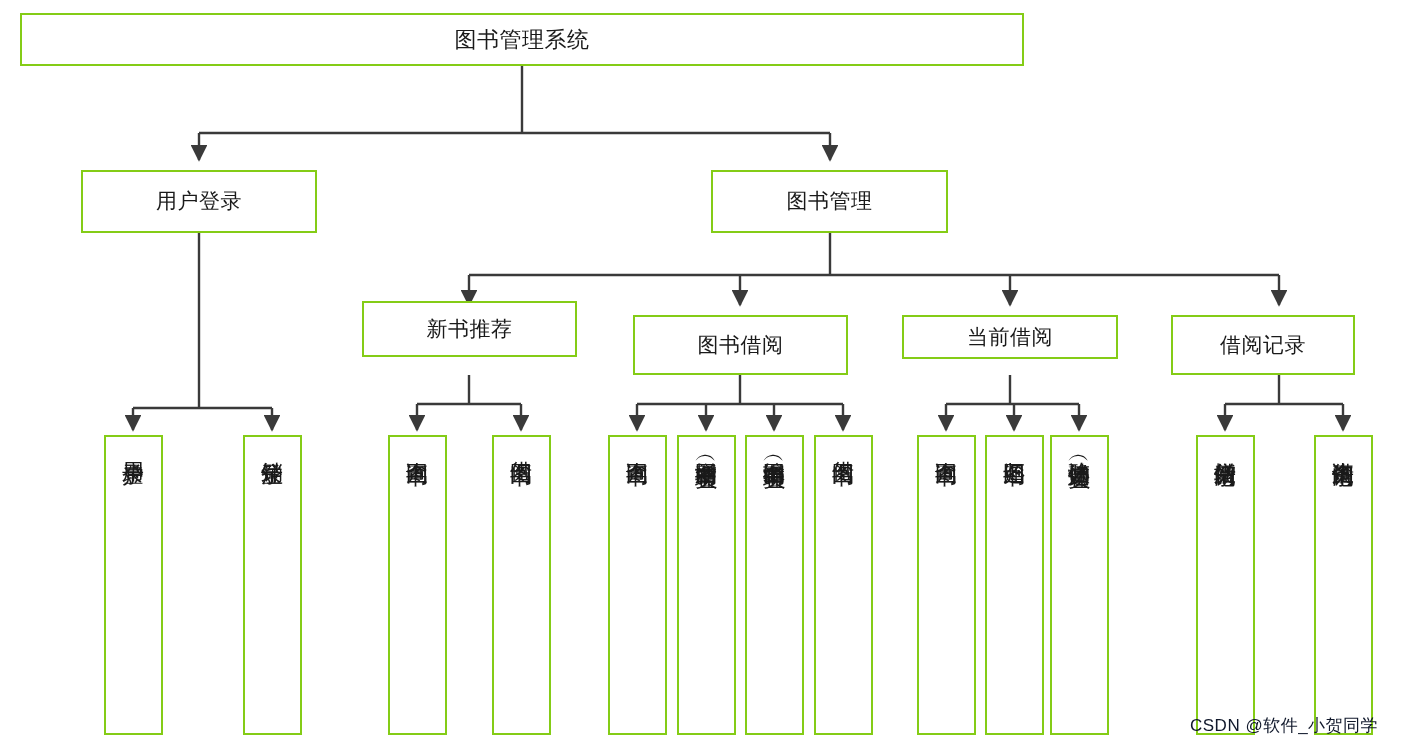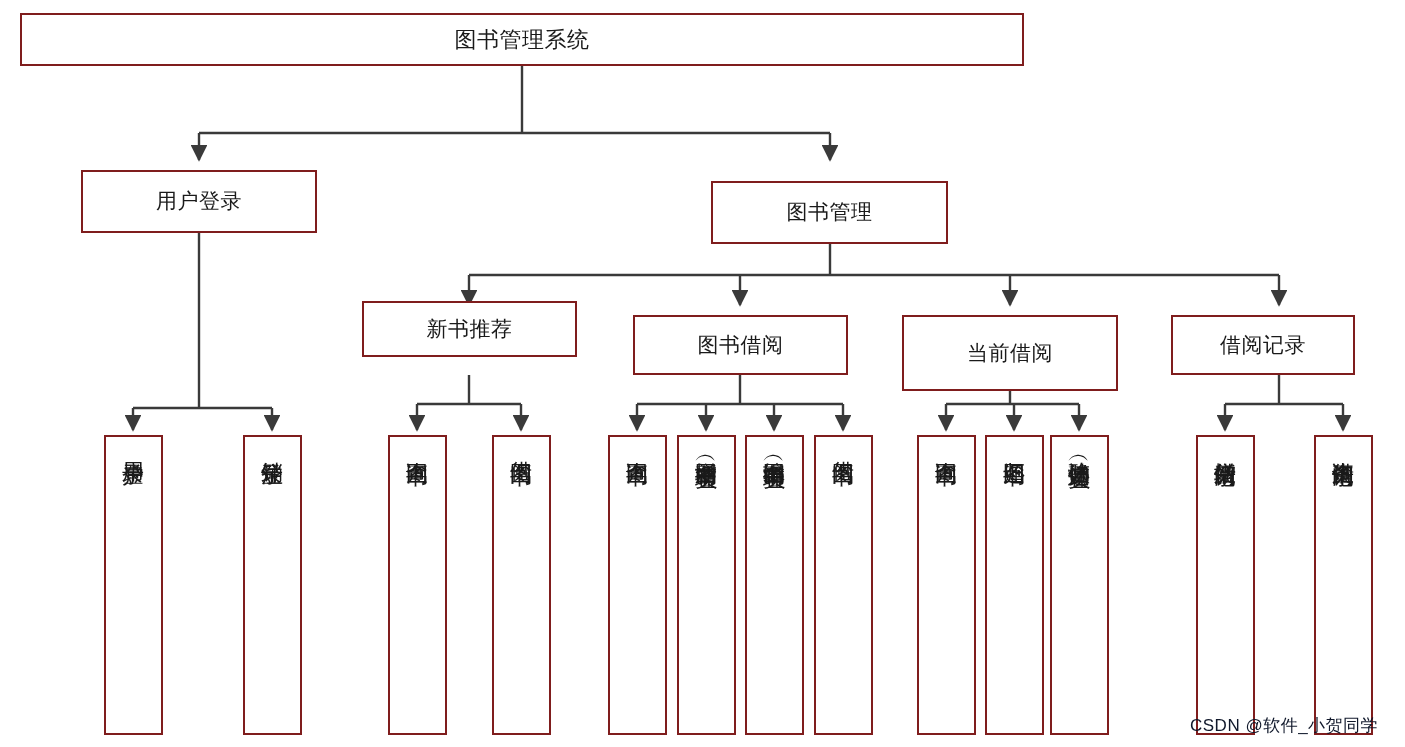--- a/index.html
+++ b/index.html
@@ -23,21 +23,21 @@
     left: 0;
     top: 0;
     width: 1405px;
     height: 747px;
     pointer-events: none;
   }
   .node {
     position: absolute;
     box-sizing: border-box;
     background: #ffffff;
-    border: 2px solid #7f1d1d;
+    border: 2px solid #84cc16;
     display: flex;
     align-items: center;
     justify-content: center;
     color: #1a1a1a;
     z-index: 2;
   }
   .node .label {
     text-align: center;
     line-height: 1.18;
     white-space: pre-line;
@@ -130,31 +130,31 @@
     </g>
   </svg>
 
   <div class="node horiz root" style="left:20px; top:13px; width:1004px; height:53px;">
     <span class="label">图书管理系统</span>
   </div>
 
   <div class="node horiz" style="left:81px; top:170px; width:236px; height:63px;">
     <span class="label">用户登录</span>
   </div>
-  <div class="node horiz" style="left:711px; top:181px; width:237px; height:63px;">
+  <div class="node horiz" style="left:711px; top:170px; width:237px; height:63px;">
     <span class="label">图书管理</span>
   </div>
 
   <div class="node horiz" style="left:362px; top:301px; width:215px; height:56px;">
     <span class="label">新书推荐</span>
   </div>
   <div class="node horiz" style="left:633px; top:315px; width:215px; height:60px;justify-content:center;">
     <span class="label">图书借阅</span>
   </div>
-  <div class="node horiz" style="left:902px; top:315px; width:216px; height:76px;">
+  <div class="node horiz" style="left:902px; top:315px; width:216px; height:44px;">
     <span class="label">当前借阅</span>
   </div>
   <div class="node horiz" style="left:1171px; top:315px; width:184px; height:60px;">
     <span class="label">借阅记录</span>
   </div>
 
   <div class="node vert" style="left:104px; top:435px; width:59px; height:300px;">
     <span class="label">用户登录</span>
   </div>
   <div class="node vert" style="left:243px; top:435px; width:59px; height:300px;">

